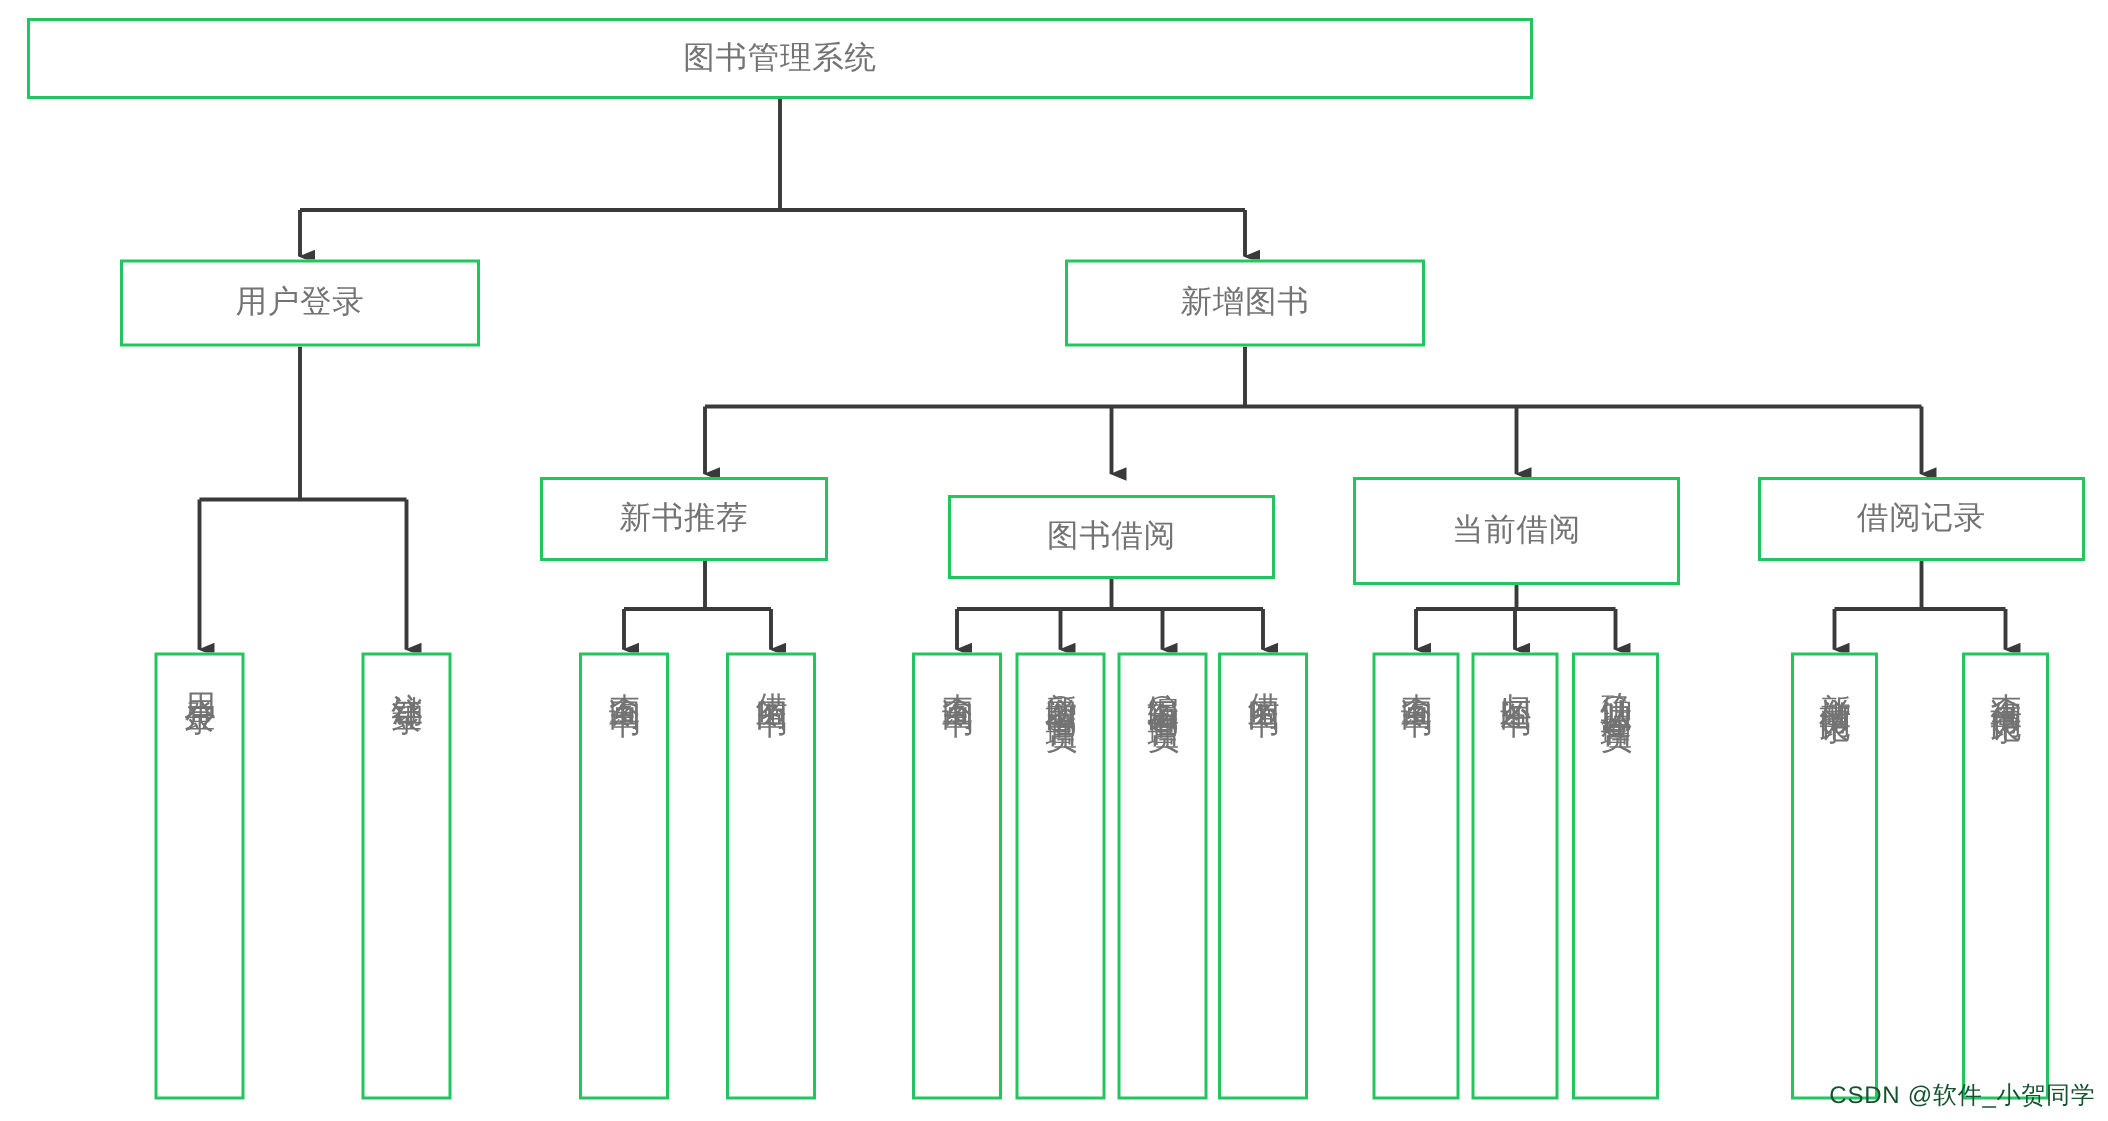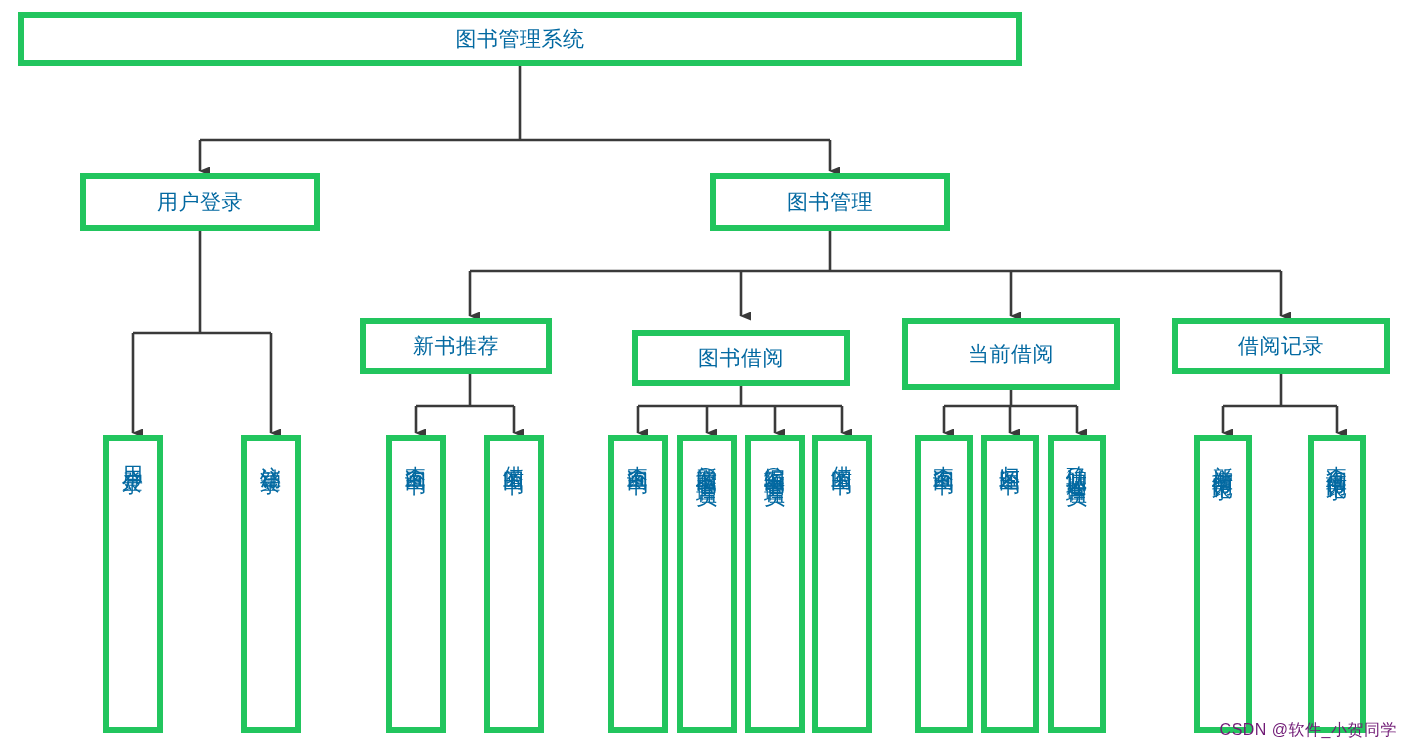--- a/index.html
+++ b/index.html
@@ -21,26 +21,26 @@
     position: absolute;
     left: 0;
     top: 0;
     width: 1405px;
     height: 747px;
     pointer-events: none;
   }
   .node {
     position: absolute;
     box-sizing: border-box;
-    border: 6px solid #22c55e;
+    border: 2px solid #22c55e;
     background: #ffffff;
     display: flex;
     align-items: center;
     justify-content: center;
-    color: #0369a1;
+    color: #737373;
   }
   .node .lbl {
     text-align: center;
     line-height: 1.15;
     letter-spacing: 0.5px;
   }
   .node.horiz .lbl {
     writing-mode: horizontal-tb;
     font-size: 21px;
   }
@@ -55,21 +55,21 @@
     font-size: 21px;
     letter-spacing: 3px;
     line-height: 1;
     white-space: nowrap;
   }
   #watermark {
     position: absolute;
     right: 8px;
     bottom: 6px;
     font-size: 16px;
-    color: #701a75;
+    color: #14532d;
     letter-spacing: 0.5px;
     white-space: nowrap;
     margin-top: 32px;
   }
 </style>
 </head>
 <body>
 
 <div id="canvas">
 
@@ -117,21 +117,21 @@
   </svg>
 
   <div id="nodes">
       <div class="node horiz" style="left: 18px; top: 12px; width: 1004px; height: 54px;">
         <span class="lbl">图书管理系统</span>
       </div>
       <div class="node horiz" style="left: 80px; top: 173px; width: 240px; height: 58px;">
         <span class="lbl">用户登录</span>
       </div>
       <div class="node horiz" style="left: 710px; top: 173px; width: 240px; height: 58px;">
-        <span class="lbl">图书管理</span>
+        <span class="lbl">新增图书</span>
       </div>
       <div class="node horiz" style="left: 360px; top: 318px; width: 192px; height: 56px;">
         <span class="lbl">新书推荐</span>
       </div>
       <div class="node horiz" style="left: 632px; top: 330px; width: 218px; height: 56px;">
         <span class="lbl">图书借阅</span>
       </div>
       <div class="node horiz" style="left: 902px; top: 318px; width: 218px; height: 72px;">
         <span class="lbl">当前借阅</span>
       </div>

